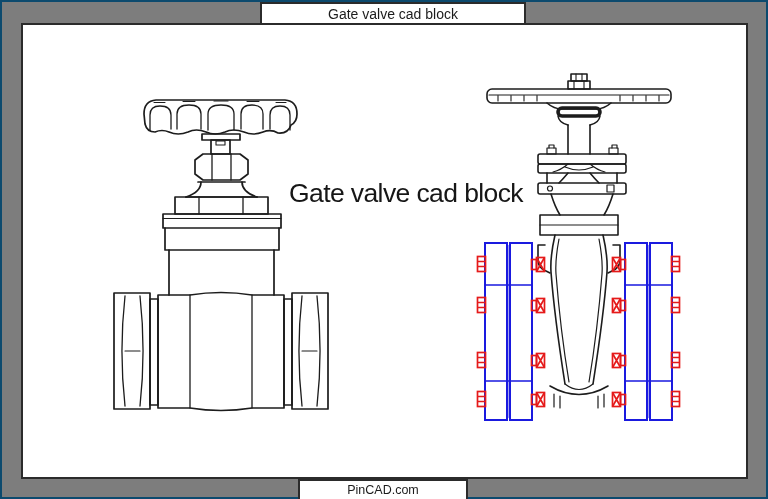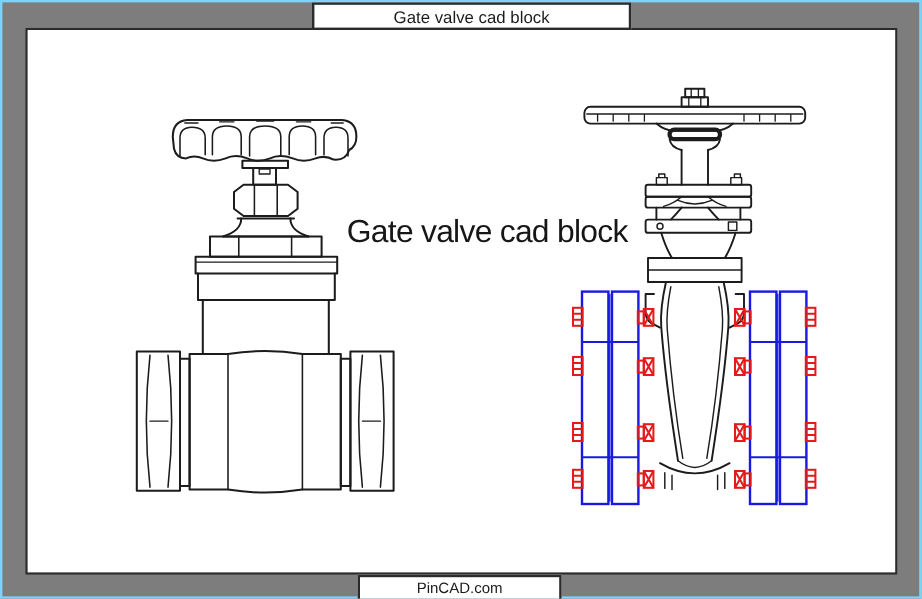--- a/index.html
+++ b/index.html
@@ -3,21 +3,21 @@
 <meta charset="utf-8">
 <style>
   html,body{margin:0;padding:0;}
   body{
     width:768px;height:499px;position:relative;overflow:hidden;
     font-family:"Liberation Sans",sans-serif;
     background:var(--frame,#7d7d7d);
   }
   .page-frame{
     position:absolute;inset:0;box-sizing:border-box;
-    border:2px solid #7dd3fc;
+    border:2px solid #0c4a6e;
   }
   .drawing-canvas{
     position:absolute;left:19px;top:21px;width:727px;height:456px;
     box-sizing:border-box;background:var(--paper,#ffffff);
     border:2px solid #2b2b2b;
   }
   .title-tab{
     position:absolute;left:258px;top:0;width:266px;height:23px;
     box-sizing:border-box;background:var(--paper,#ffffff);
     border:2px solid #2b2b2b;

